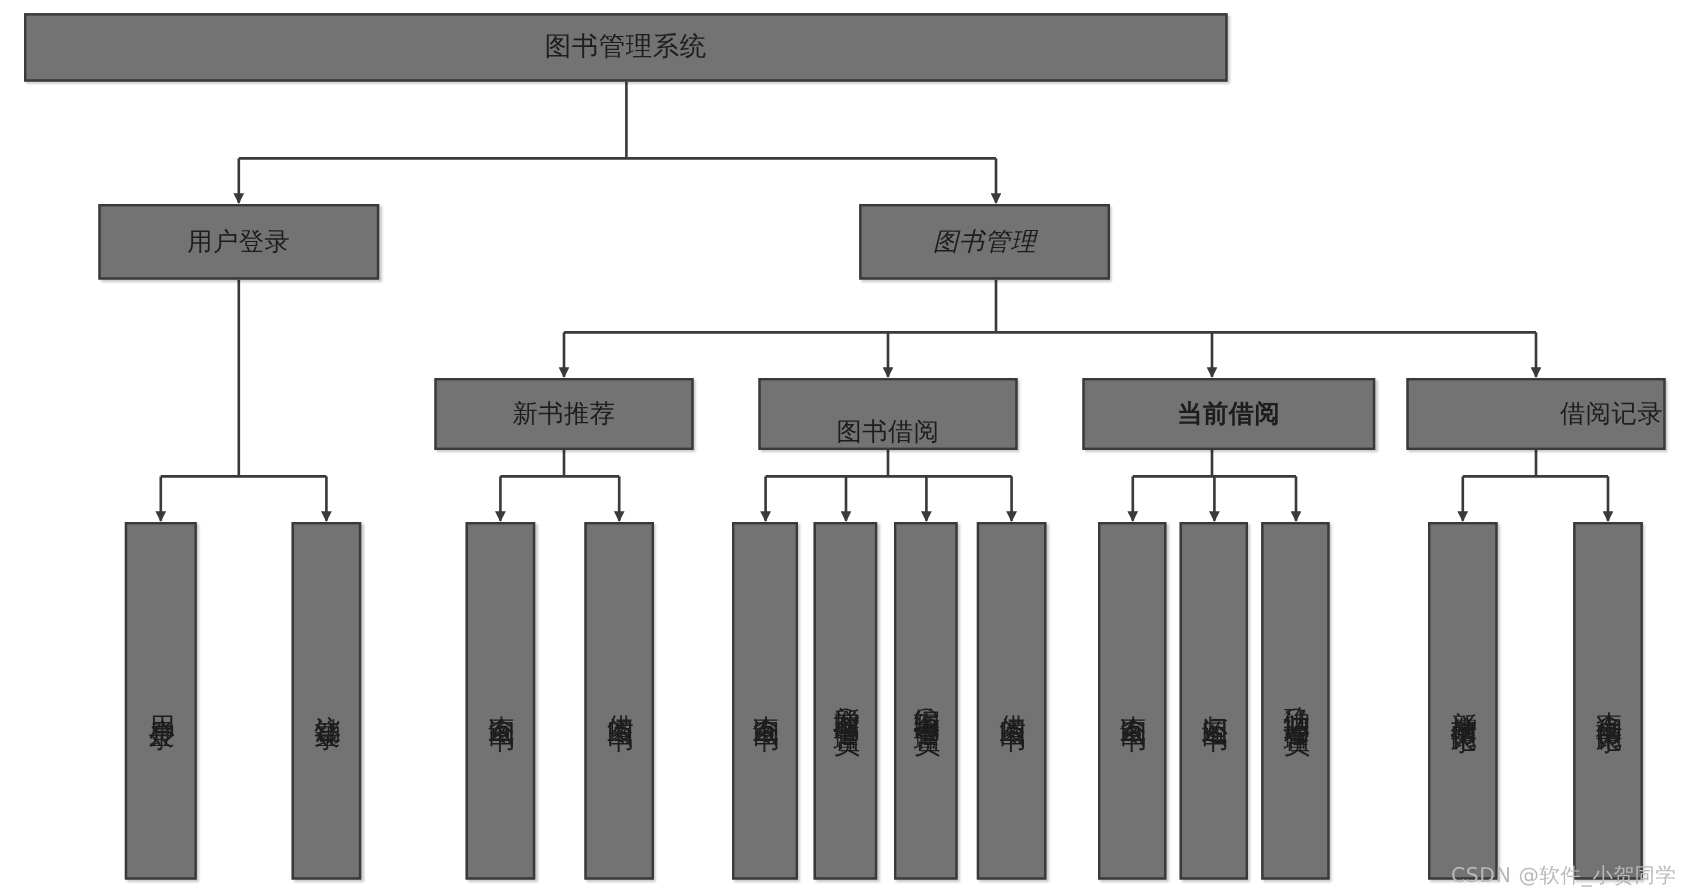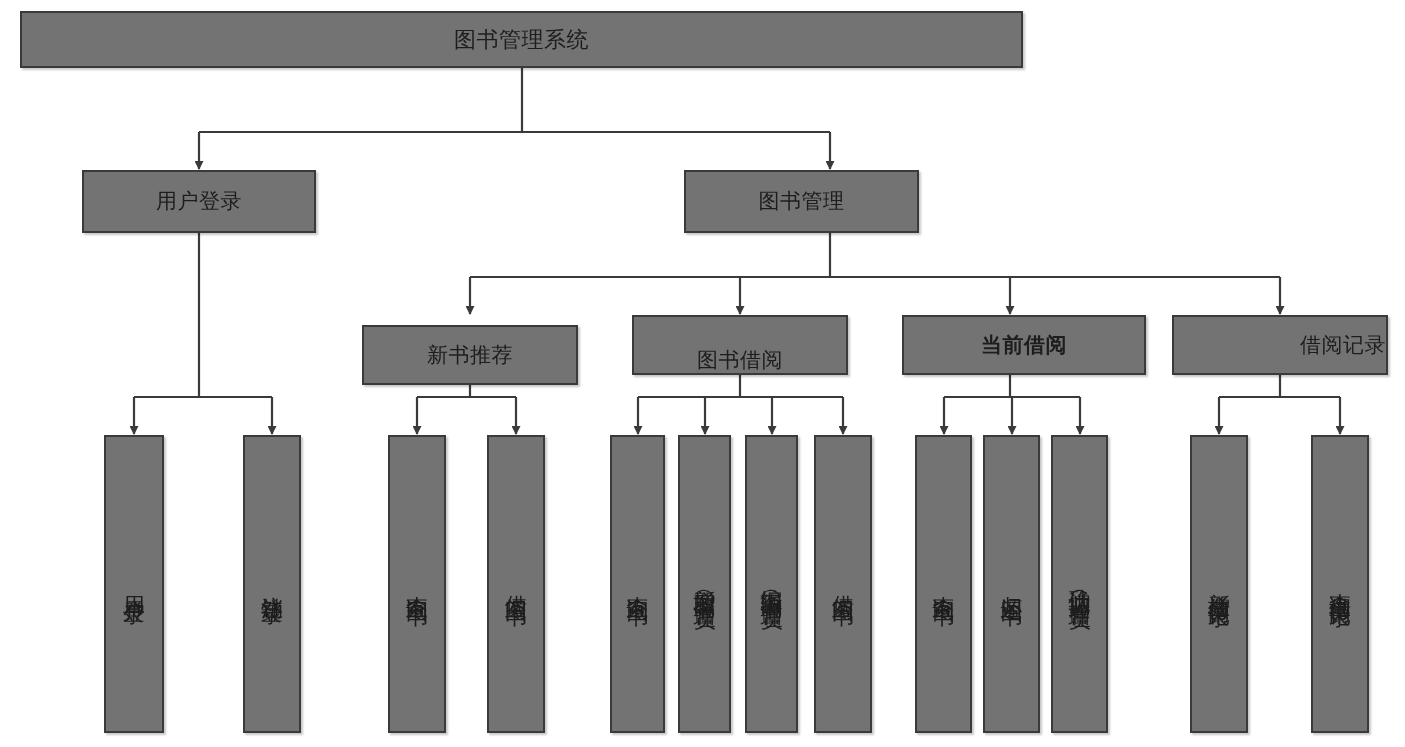--- a/index.html
+++ b/index.html
@@ -122,24 +122,24 @@
       </g>
   </svg>
 
   <div id="node-layer">
       <div class="node horiz root" style="left: 20px; top: 11px; width: 1003px; height: 57px;">
         <span class="node-label">图书管理系统</span>
       </div>
       <div class="node horiz" style="left: 82px; top: 170px; width: 234px; height: 63px;">
         <span class="node-label">用户登录</span>
       </div>
-      <div class="node horiz" style="left: 684px; top: 170px; width: 235px; height: 63px;">
+      <div class="node horiz" style="left: 716px; top: 170px; width: 209px; height: 63px; font-style: italic;">
         <span class="node-label">图书管理</span>
       </div>
-      <div class="node horiz" style="left: 362px; top: 325px; width: 216px; height: 60px;">
+      <div class="node horiz" style="left: 362px; top: 315px; width: 216px; height: 60px;">
         <span class="node-label">新书推荐</span>
       </div>
       <div class="node horiz" style="left: 632px; top: 315px; width: 216px; height: 60px; align-items: flex-end;">
         <span class="node-label">图书借阅</span>
       </div>
       <div class="node horiz" style="left: 902px; top: 315px; width: 244px; height: 60px; font-weight: bold;">
         <span class="node-label">当前借阅</span>
       </div>
       <div class="node horiz" style="left: 1172px; top: 315px; width: 216px; height: 60px; justify-content: flex-end;">
         <span class="node-label">借阅记录</span>
@@ -178,13 +178,14 @@
         <span class="node-label">确认归还（管理员）</span>
       </div>
       <div class="node vert" style="left: 1190px; top: 435px; width: 58px; height: 298px;">
         <span class="node-label">新增借阅记录</span>
       </div>
       <div class="node vert" style="left: 1311px; top: 435px; width: 58px; height: 298px;">
         <span class="node-label">查询借阅记录</span>
       </div>
     </div>
 
+  <div id="watermark">CSDN @软件_小贺同学</div>
 </div>
 
 </body></html>

